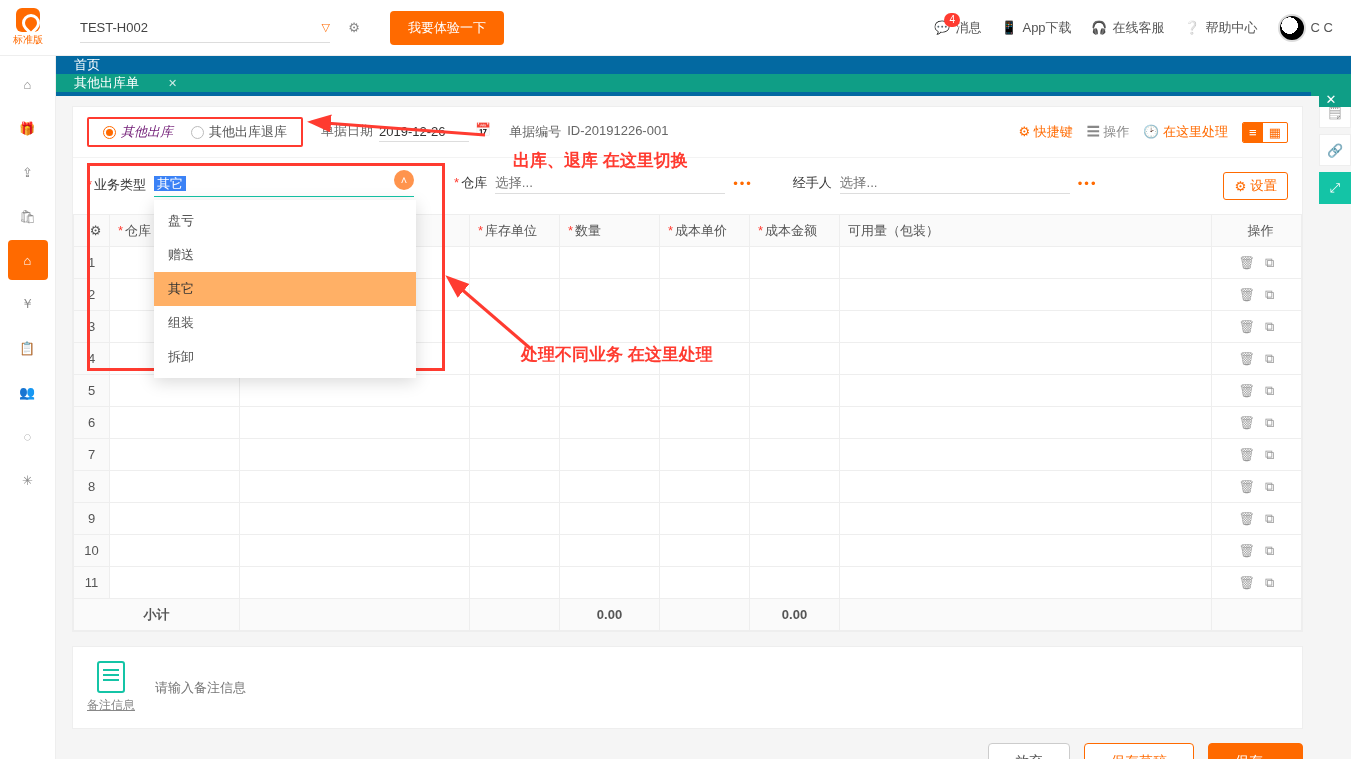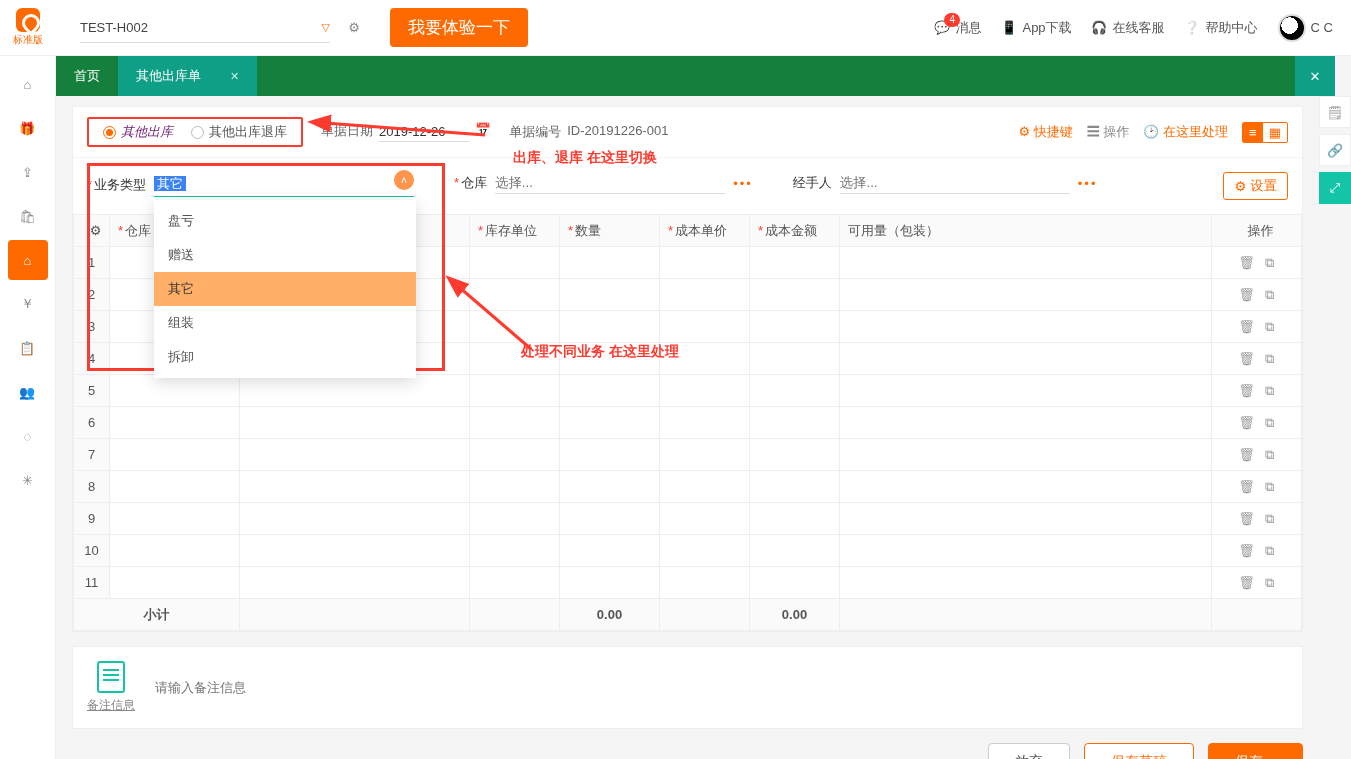--- a/index.html
+++ b/index.html
@@ -7,38 +7,38 @@
 
 
 .topbar { height: 56px; background: #fff; display: flex; align-items: center; padding: 0 8px; border-bottom: 1px solid #eee; }
 .logo { width: 40px; display:flex; flex-direction:column; align-items:center; justify-content:center; }
 .logo-ico { width:24px; height:24px; background:#ff6a00; border-radius:6px; position:relative; }
 .logo-ico::before { content:""; position:absolute; left:6px; top:6px; width:12px; height:12px; border:3px solid #fff; border-radius:50% 50% 50% 0; transform:rotate(-45deg);}
 .logo-txt { font-size:10px; color:#ff6a00; margin-top:1px; }
 .tenant { margin-left: 32px; width: 250px; border-bottom: 1px solid #ddd; display:flex; align-items:center; height:30px; color:#444; }
 .tenant .chev { margin-left:auto; color:#ff6a00; font-size:11px; }
 .gear-top { margin-left: 16px; color:#888; }
-.primary-btn { margin-left: 28px; background:#ff6a00; color:#fff; border:none; border-radius:4px; padding:8px 18px; font-size:17px; cursor:pointer; }
+.primary-btn { margin-left: 28px; background:#ff6a00; color:#fff; border:none; border-radius:4px; padding:8px 18px; font-size:13px; cursor:pointer; }
 .topbar .spacer { flex:1; }
 .top-item { display:flex; align-items:center; gap:5px; margin: 0 10px; color:#555; position:relative; cursor:pointer; }
 .badge { position:absolute; top:-6px; left:10px; background:#ff3b30; color:#fff; font-size:10px; border-radius:8px; padding:0 5px; line-height:14px; }
 .avatar { width:28px; height:28px; border-radius:50%; background: radial-gradient(circle at 40% 40%, #fff 0 40%, #000 41% 100%); border:2px solid #ddd; }
 
 
 .leftrail { position: fixed; left:0; top:56px; bottom:0; width:56px; background:#fff; border-right:1px solid #eee; display:flex; flex-direction:column; align-items:center; padding-top:8px; gap:4px; }
 .rail-item { width:40px; height:40px; display:flex; align-items:center; justify-content:center; border-radius:4px; color:#888; cursor:pointer; }
 .rail-item.active { background:#ff6a00; color:#fff; }
 
 
 .rightrail { position: fixed; right:0; top:96px; width:32px; display:flex; flex-direction:column; gap:6px; }
 .rr-item { width:32px; height:32px; background:#fff; border:1px solid #eee; display:flex; align-items:center; justify-content:center; color:#888; cursor:pointer; }
 .rr-item.active { background:#14c4a6; color:#fff; border-color:#14c4a6;}
 
 
-.tabstrip { position:absolute; left:56px; right:16px; top:56px; height:40px; background:#15803d; display:flex; align-items:stretch; }
+.tabstrip { position:absolute; left:56px; right:0; top:56px; height:40px; background:#0369a1; display:flex; align-items:stretch;flex-direction:column; }
 .tab { padding: 0 18px; display:flex; align-items:center; color:#fff; font-size:13px; cursor:pointer; gap:6px; }
 .tab.active { background:#0f9e86;gap:29px; }
 .tab .close { font-size:11px; opacity:.8; }
 .tabstrip .closeall { margin-left:auto; width:40px; display:flex; align-items:center; justify-content:center; color:#fff; background:#0f9e86; cursor:pointer; }
 
 
 .main { position:absolute; left:56px; right:32px; top:96px; bottom:0; overflow:auto; padding:10px 16px 0 16px; background:#f5f5f5; }
 .card { background:#fff; border:1px solid #eee; }
 
 
@@ -82,21 +82,21 @@
 th { background:#fafafa; color:#555; font-weight:normal; text-align:left; padding-left:8px; white-space:nowrap; }
 th.req-col::before { content:"*"; color:#ff3b30; margin-right:2px; }
 td { text-align:center; color:#555; }
 td.idx { width:36px; background:#fafafa; }
 th.opcol, td.opcol { width:90px; text-align:center; }
 .op-icons { display:flex; justify-content:center; gap:10px; color:#999; }
 .op-icons span { cursor:pointer; }
 tr.subtotal td { background:#fafafa; font-weight:bold; }
 
 
-.anno { position:absolute; color:#ff3b30; font-size:14px; font-weight:600; z-index:30; }
+.anno { position:absolute; color:#ff3b30; font-size:17px; font-weight:600; z-index:30; }
 .arrow { position:absolute; z-index:29; }
 .arrow svg { overflow:visible; }
 
 
 .remark-card { margin-top:14px; background:#fff; border:1px solid #eee; padding:14px; display:flex; gap:20px; align-items:center; }
 .remark-ico { display:flex; flex-direction:column; align-items:center; color:#888; font-size:12px; gap:4px;text-decoration:underline;}
 .remark-ico .ic { width:28px; height:32px; border:2px solid #14c4a6; border-radius:3px; position:relative;}
 .remark-ico .ic::before { content:""; position:absolute; left:4px; right:4px; top:6px; height:2px; background:#14c4a6; box-shadow:0 5px 0 #14c4a6, 0 10px 0 #14c4a6;}
 .remark-input { flex:1; border:none; color:#aaa; font-size:13px; }
 

